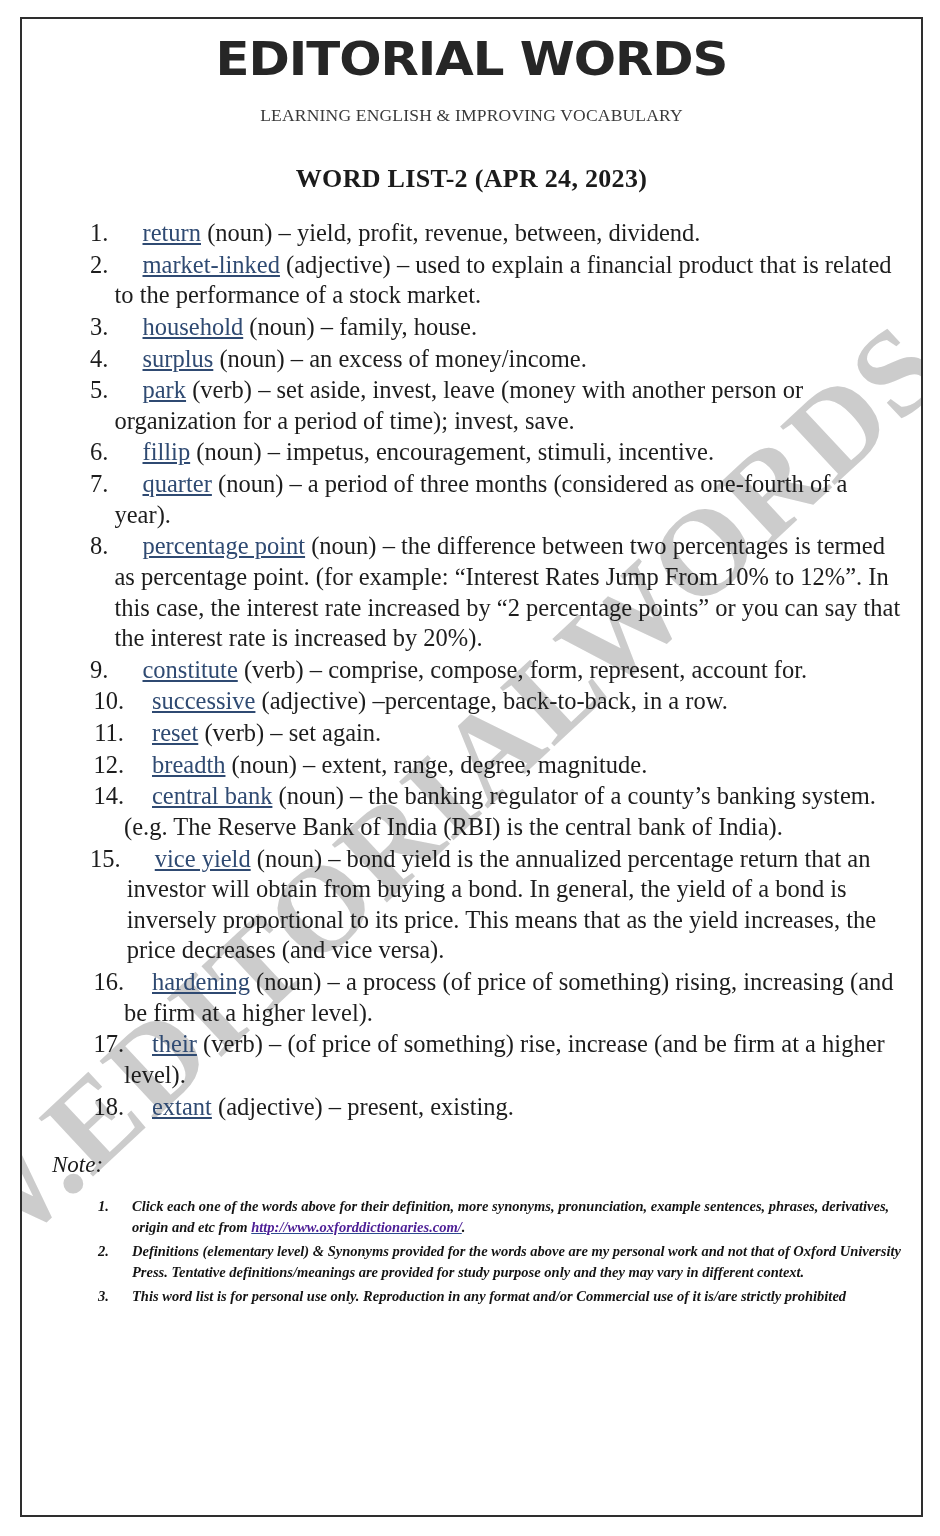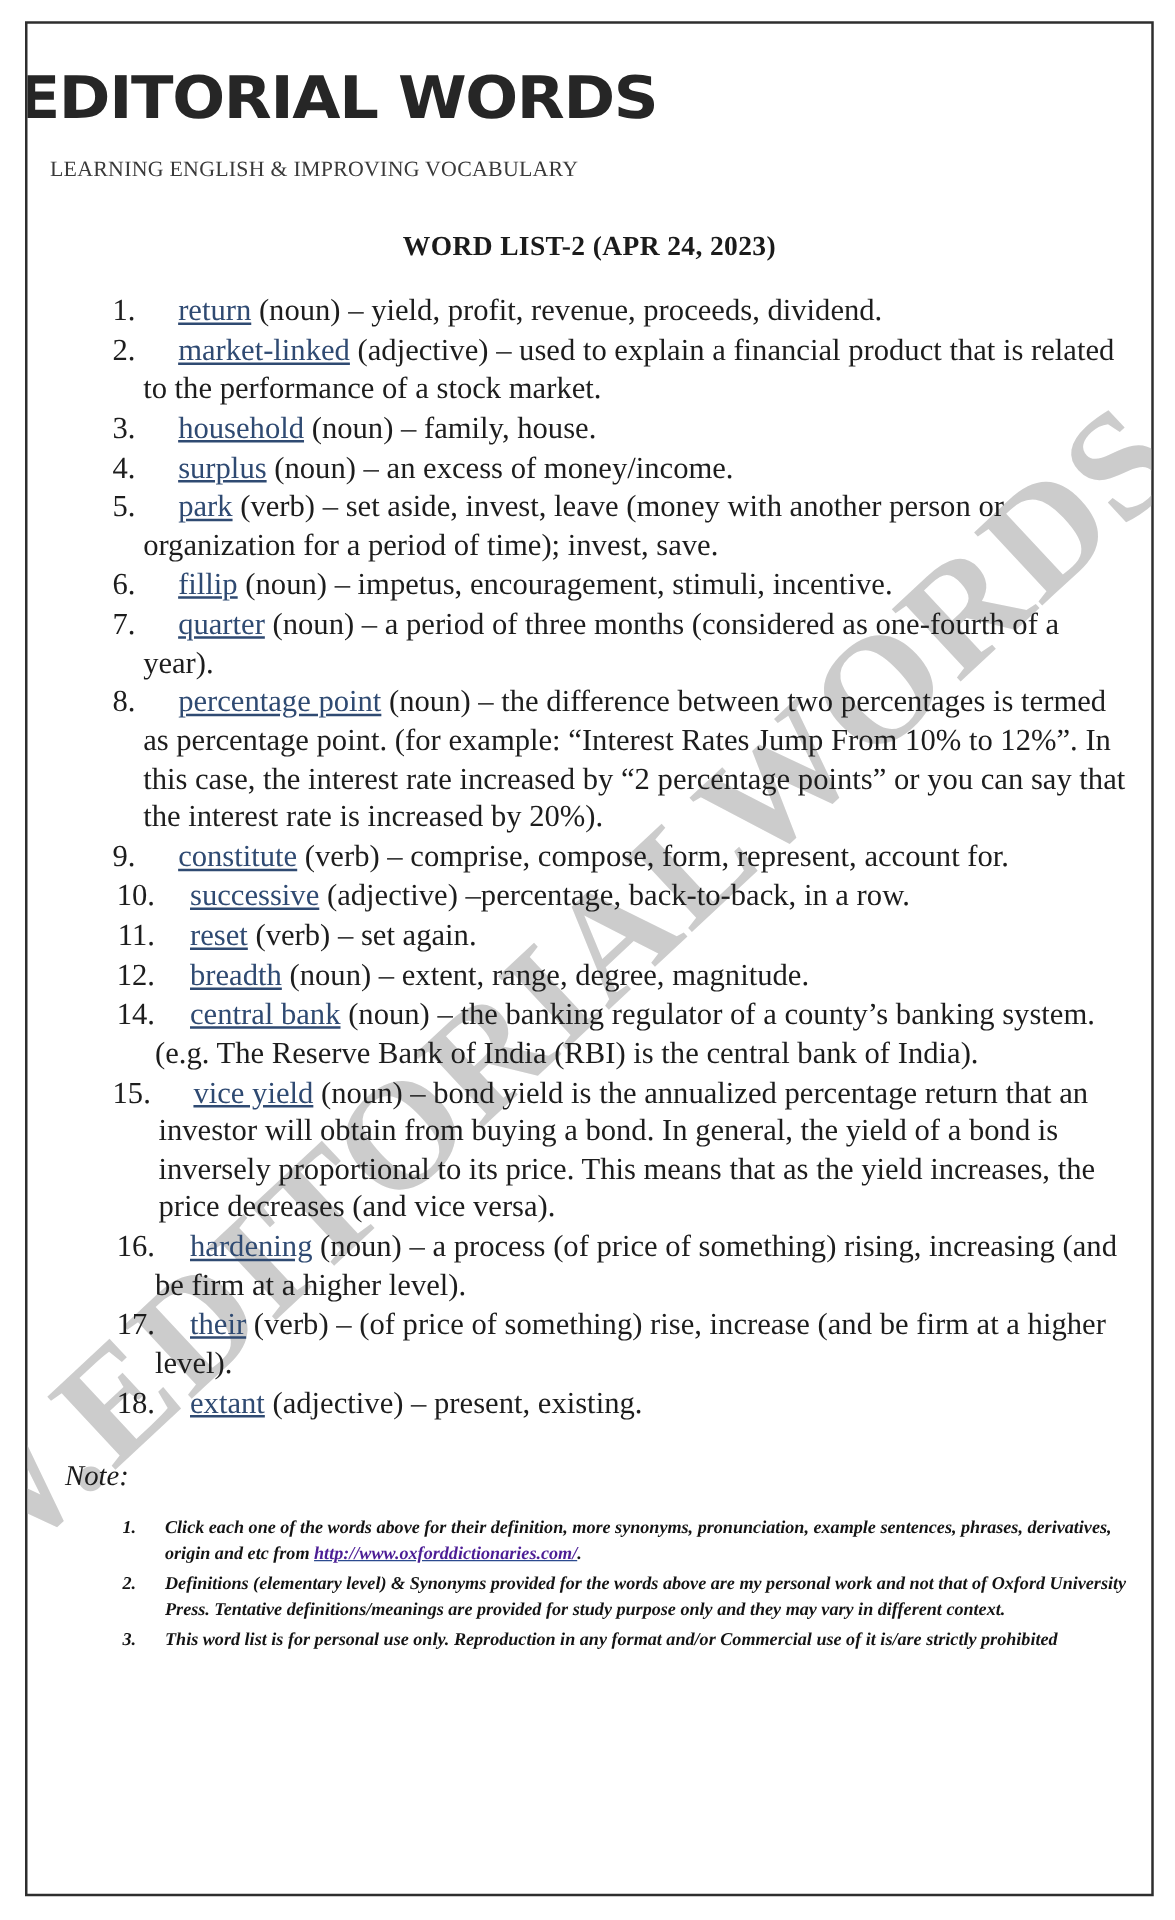--- a/index.html
+++ b/index.html
@@ -49,22 +49,22 @@
   }
 
   .content {
     position: relative;
     z-index: 2;
     padding: 0 18px;
   }
 
   
   .brand-block {
-    text-align: left;
-    padding-top: 36px;
+    text-align: center;
+    padding-top: 16px;
   }
   .brand-title {
     font-family: "DejaVu Sans", "Liberation Sans", sans-serif;
     font-weight: 700;
     font-size: 47px;
     letter-spacing: -1px;
     color: #262626;
     line-height: 1;
     transform: scaleX(1.06);
     transform-origin: center;
@@ -75,21 +75,21 @@
     letter-spacing: 0.2px;
     color: #3a3a3a;
     margin-top: 23px;
     white-space: nowrap;
   }
 
   .list-title {
     text-align: center;
     font-family: "Liberation Serif", "DejaVu Serif", serif;
     font-weight: 700;
-    font-size: 22px;
+    font-size: 26px;
     color: #1b1b1b;
     margin-top: 38px;
     letter-spacing: 0.3px;
   }
 
   
   .word-list {
     margin: 24px 0 0 0;
     padding: 0;
     list-style: none;
@@ -166,21 +166,21 @@
     <div class="brand-block">
       <div class="brand-title">EDITORIAL WORDS</div>
       <div class="brand-sub">LEARNING ENGLISH &amp; IMPROVING VOCABULARY</div>
     </div>
 
     <div class="list-title">WORD LIST-2 (APR 24, 2023)</div>
 
     <ul class="word-list" id="word-list">
         <li class="word-item">
           <span class="word-num">1. </span>
-          <span class="word-body"><a class="headword">return</a><span> (noun) – yield, profit, revenue, proceeds, dividend.</span></span>
+          <span class="word-body"><a class="headword">return</a><span> (noun) – yield, profit, revenue, between, dividend.</span></span>
         </li>
         <li class="word-item">
           <span class="word-num">2. </span>
           <span class="word-body"><a class="headword">market-linked</a><span> (adjective) – used to explain a financial product that is related to the performance of a stock market.</span></span>
         </li>
         <li class="word-item">
           <span class="word-num">3. </span>
           <span class="word-body"><a class="headword">household</a><span> (noun) – family, house.</span></span>
         </li>
         <li class="word-item">

